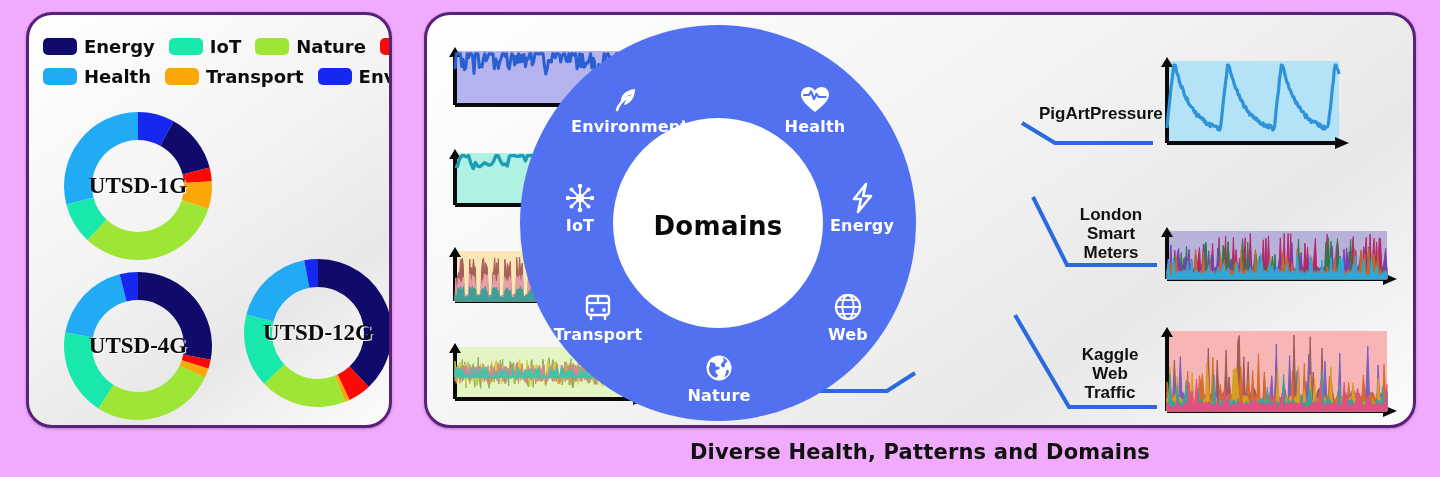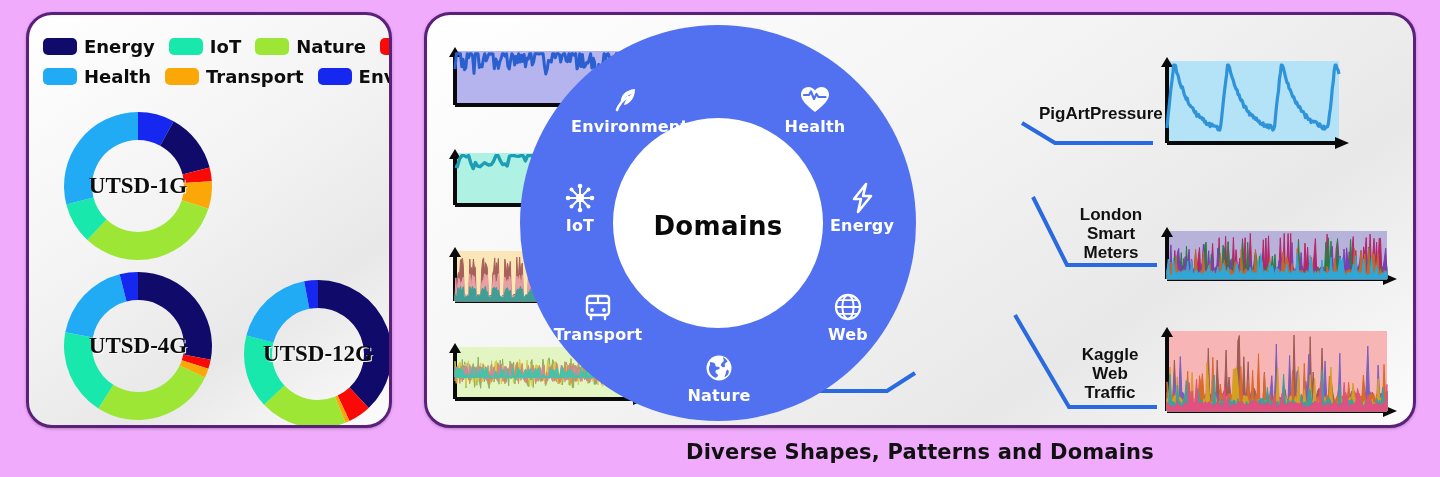--- a/index.html
+++ b/index.html
@@ -43,21 +43,21 @@
   .legend-label {
     font-family: "DejaVu Sans", sans-serif;
     font-weight: bold; font-size: 18px; color: #0d0d0d; white-space: nowrap;
   }
 
   
   .donut-wrap { position: absolute; }
   #donut-0 { left: 30px;  top: 92px; }
   #donut-1 { left: 210px; top: 92px; }
   #donut-2 { left: 30px;  top: 252px; }
-  #donut-3 { left: 210px; top: 260px; }
+  #donut-3 { left: 210px; top: 239px; }
   .donut { position: relative; width: 158px; height: 158px; }
   .donut svg { display: block; }
   .donut-label {
     position: absolute; left: 0; top: 0; width: 158px; height: 158px;
     display: flex; align-items: center; justify-content: center;
     font-family: "Liberation Serif", serif;
     font-weight: bold; font-size: 23px; color: #0c0c0c;
     text-shadow: 1px 1px 0 rgba(255,255,255,.9);
     pointer-events: none;
   }
@@ -403,14 +403,14 @@
             <path d="M6 9c2 .6 3.6.2 4.8 1.6.9 1 .2 2.3 1.3 3 1.4.8 2.8-.7 3.5.8.6 1.3-1.1 2.2-2.4 2.3-1.6.1-2.1 1.5-1.6 2.8.5 1.3 2.1 1.2 2.3 2.7.1 1.2-1 2-2 2.6-2.9-.8-5.3-3-6.4-5.9-.9-2.4-.8-4.9.5-6.9z" fill="#5271f0"></path>
             <path d="M19 4.2c1.8.9 3.4 2.3 4.5 4-.6 1.2-2 1.3-2.6 2.5-.5 1.1.6 2.3-.3 3.2-.9.9-2.3.1-3.2-.6-1-.8-.4-2.2.2-3.1.8-1.2 2.4-1.5 2.2-3-.1-1-.9-1.8-.8-3z" fill="#5271f0"></path>
             <path d="M23.6 16.6c1.3.8 1.5 2.4.9 3.8-.8 1.7-2.3 3-4 3.8.2-1.5 1-2.6 1.3-4 .3-1.4.3-2.9 1.8-3.6z" fill="#5271f0"></path>
           </svg>
         </span>
         <span class="sec-label">Nature</span>
       </div>
     </div>
   </div>
 
-  <div class="caption" id="caption-right">Diverse Shapes, Patterns and Domains</div>
+  <div class="caption" id="caption-right">Diverse Health, Patterns and Domains</div>
 </div>
 
 </body></html>

